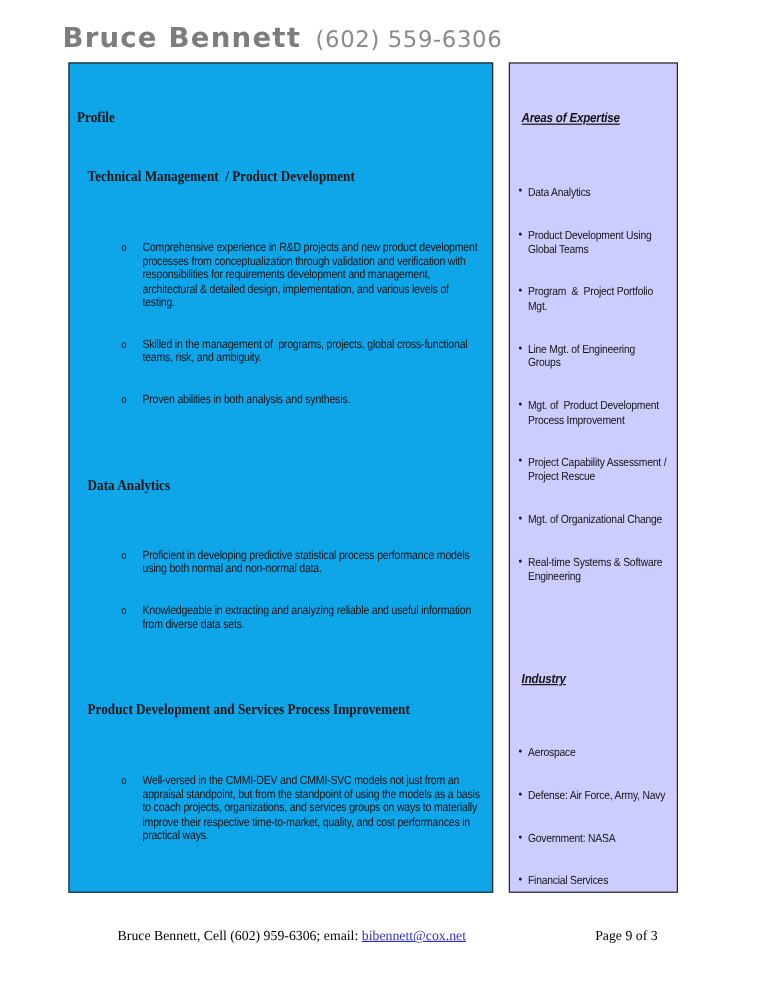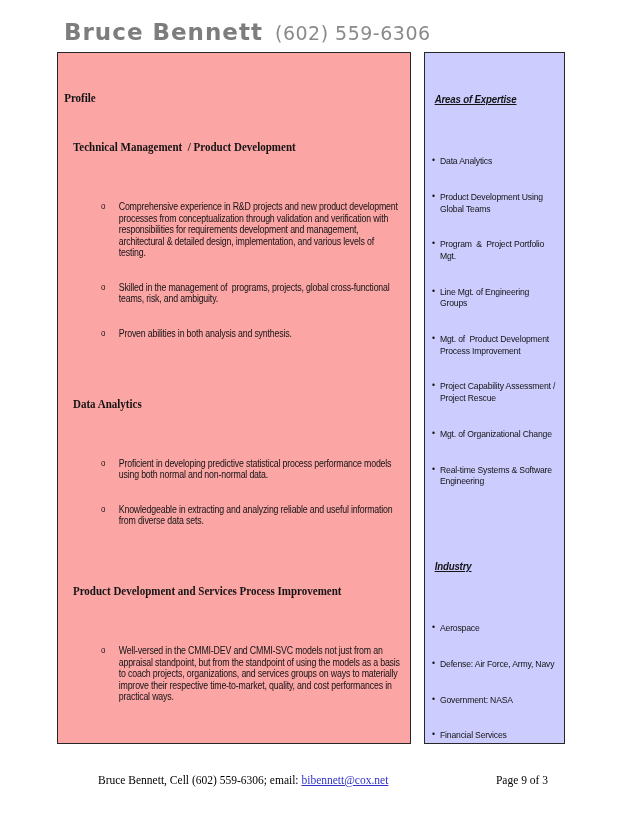--- a/index.html
+++ b/index.html
@@ -1,29 +1,29 @@
 <!DOCTYPE html>
 <html><head>
 <meta charset="utf-8">
 <style>
   * { margin:0; padding:0; box-sizing:border-box; }
   html,body { background:#ffffff; }
   .page { position:relative; width:638px; height:826px; background:#ffffff;
           font-family:"Liberation Sans", sans-serif; color:#141414; overflow:hidden; }
 
   
-  .header { position:absolute; left:64px; top:19px; white-space:nowrap;text-align:center; }
+  .header { position:absolute; left:52px; top:19px; white-space:nowrap;text-align:center; }
   .name  { font-family:"DejaVu Sans", sans-serif; font-weight:bold; font-size:23px;
            color:#7d7d7d; letter-spacing:1px; }
   .phone { font-family:"DejaVu Sans", sans-serif; font-size:19px; color:#8a8a8a;
            letter-spacing:0.5px; margin-left:12px; }
 
   
   .main-box { position:absolute; left:57px; top:52px; width:354px; height:692px;
-              border:1.5px solid #262626; background:#fca5a5; overflow:hidden; }
+              border:1.5px solid #262626; background:#0ea5e9; overflow:hidden; }
   .main-inner { width:399px; transform:scaleX(0.88); transform-origin:0 0;
                 padding:3px 8px 0 7px; font-size:10px; line-height:11.5px;
                 letter-spacing:-0.2px; white-space:pre-wrap; }
   .serif { font-family:"Liberation Serif", serif; font-weight:bold; letter-spacing:0; }
   .h1 { font-size:12.5px; line-height:15px; }
   .h2 { font-size:12.5px; line-height:15px; margin-left:10px; }
   ul { list-style:none; }
   .o-list li { position:relative; padding-left:62px; }
   .o-list li::before { content:"o"; position:absolute; left:42px; top:0; font-size:9px; }
 
@@ -114,17 +114,17 @@
       
       
 
       
       
 
     </div>
   </div>
 
   <div class="footer">
-    <span><span>Bruce Bennett, Cell (602) 559-6306; email: </span><a class="email">bibennett@cox.net</a></span>
+    <span><span>Bruce Bennett, Cell (602) 959-6306; email: </span><a class="email">bibennett@cox.net</a></span>
     <span>Page 9 of 3</span>
   </div>
 
 </div>
 
 </body></html>

